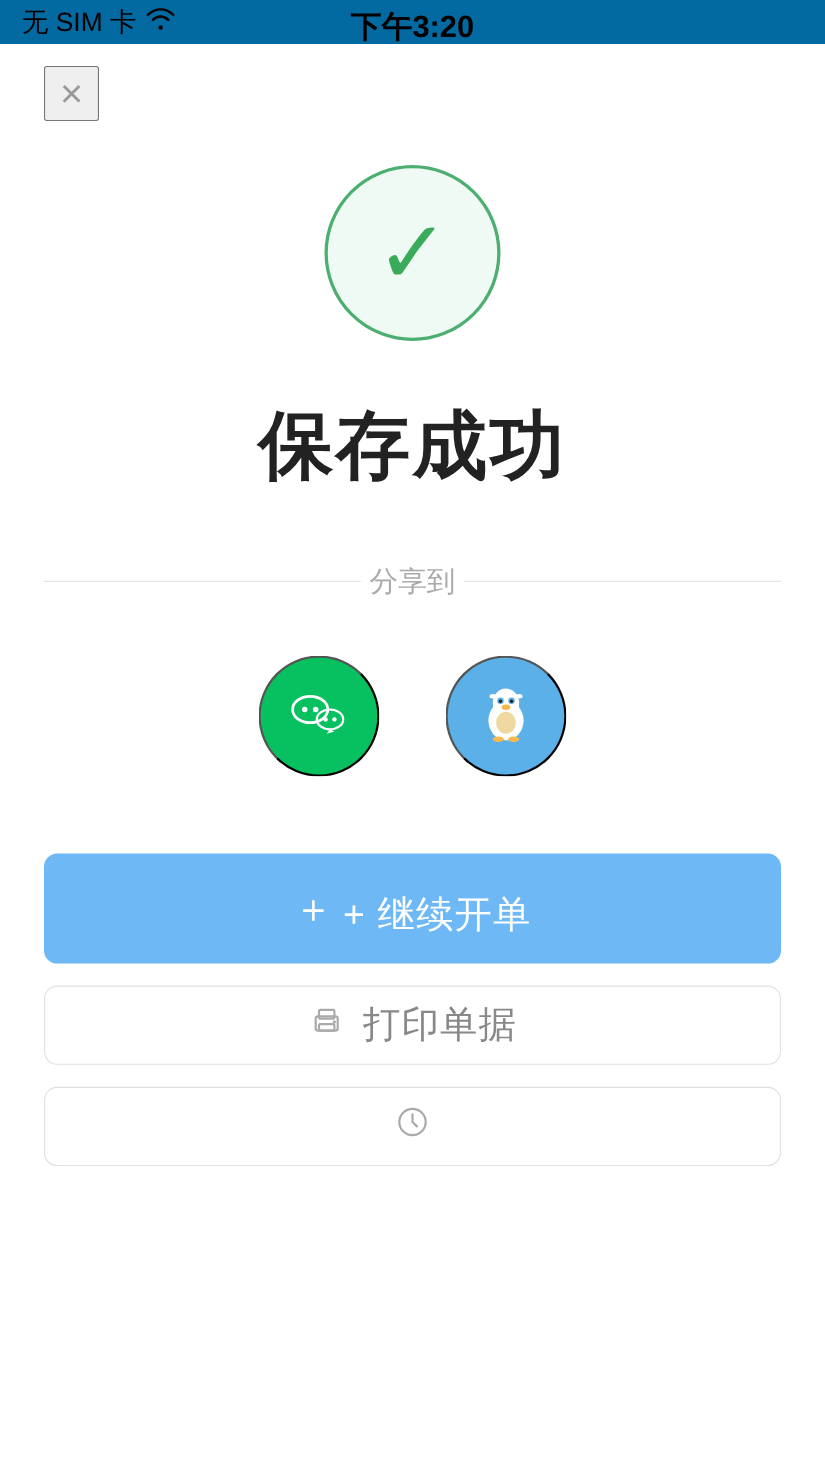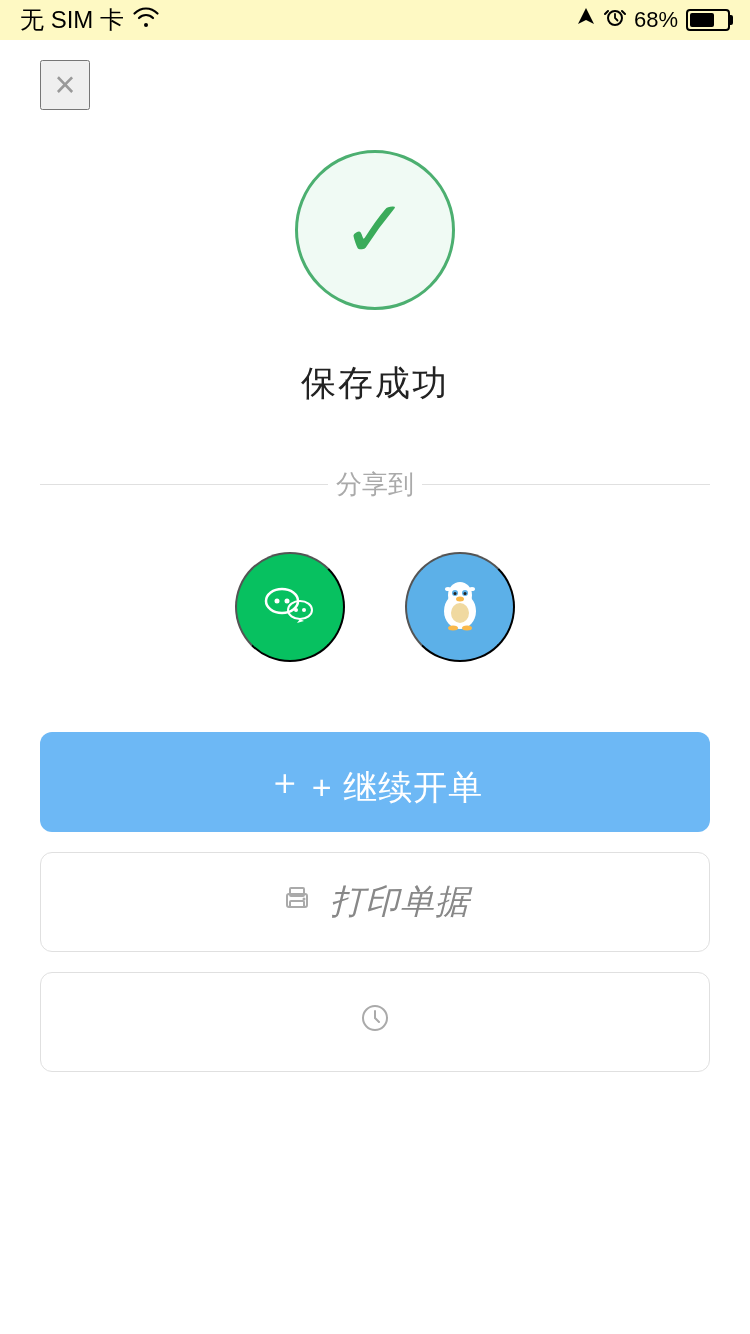--- a/index.html
+++ b/index.html
@@ -15,21 +15,21 @@
     }
 
     
     .status-bar {
       width: 750px;
       height: 40px;
       display: flex;
       align-items: center;
       justify-content: space-between;
       padding: 0 20px;
-      background: #fef9c3;
+      background: #0369a1;
     }
     .status-left {
       display: flex;
       align-items: center;
       gap: 8px;
       font-size: 24px;
       color: #000;
       font-weight: 500;
     }
     .status-center {
@@ -115,22 +115,22 @@
       margin-bottom: 50px;
     }
     .checkmark {
       font-size: 80px;
       color: #3aab5a;
       line-height: 1;
     }
 
     
     .success-title {
-      font-size: 35px;
-      font-weight: 400;
+      font-size: 68px;
+      font-weight: 700;
       color: #222;
       margin-bottom: 60px;
       letter-spacing: 2px;
     }
 
     
     .share-divider {
       width: 100%;
       display: flex;
       align-items: center;
@@ -187,33 +187,32 @@
       align-items: center;
       justify-content: center;
       gap: 16px;
       font-size: 34px;
       color: #fff;
       cursor: pointer;
       letter-spacing: 1px;
     }
     .btn-secondary {
       width: 100%;
-      height: 100px;
+      height: 72px;
       border-radius: 12px;
       background: #fff;
       border: 1px solid #e0e0e0;
       display: flex;
       align-items: center;
       justify-content: center;
       gap: 16px;
       font-size: 34px;
       color: #888;
       cursor: pointer;
       letter-spacing: 1px;
-      font-style: italic;
     }
 
     
     .wechat-svg {
       width: 64px;
       height: 64px;
     }
     .qq-svg {
       width: 64px;
       height: 64px;
@@ -228,42 +227,22 @@
 
     <span>
       <svg width="28" height="22" viewBox="0 0 28 22" fill="none">
         <path d="M14 17a2 2 0 1 1 0 4 2 2 0 0 1 0-4z" fill="#000"></path>
         <path d="M7 12c1.9-1.9 4.5-3 7-3s5.1 1.1 7 3" stroke="#000" stroke-width="2.2" fill="none" stroke-linecap="round"></path>
         <path d="M2.5 7.5C5.8 4.2 9.7 2.5 14 2.5s8.2 1.7 11.5 5" stroke="#000" stroke-width="2.2" fill="none" stroke-linecap="round"></path>
       </svg>
     </span>
   </div>
 
-
-  <div class="status-right">
-
-    <span>
-      <svg width="20" height="22" viewBox="0 0 20 22" fill="none">
-        <path d="M10 2L18 18L10 14L2 18L10 2Z" fill="#000"></path>
-      </svg>
-    </span>
-
-    <span>
-      <svg width="22" height="22" viewBox="0 0 22 22" fill="none">
-        <circle cx="11" cy="12" r="7" stroke="#000" stroke-width="2" fill="none"></circle>
-        <path d="M11 8v4l2.5 2.5" stroke="#000" stroke-width="1.8" stroke-linecap="round"></path>
-        <path d="M4 5L1 8" stroke="#000" stroke-width="2" stroke-linecap="round"></path>
-        <path d="M18 5l3 3" stroke="#000" stroke-width="2" stroke-linecap="round"></path>
-      </svg>
-    </span>
-    <span>68%</span>
-    <div class="battery-shape">
-      <div class="battery-fill"></div>
-    </div>
-  </div>
+  <div class="status-center">下午3:20</div>
+
 </div>
 
 <div class="main-content">
 
   <button class="close-btn">
     <span class="x-icon">×</span>
   </button>
 
   <div class="success-circle">
     <span class="checkmark">✓</span>

